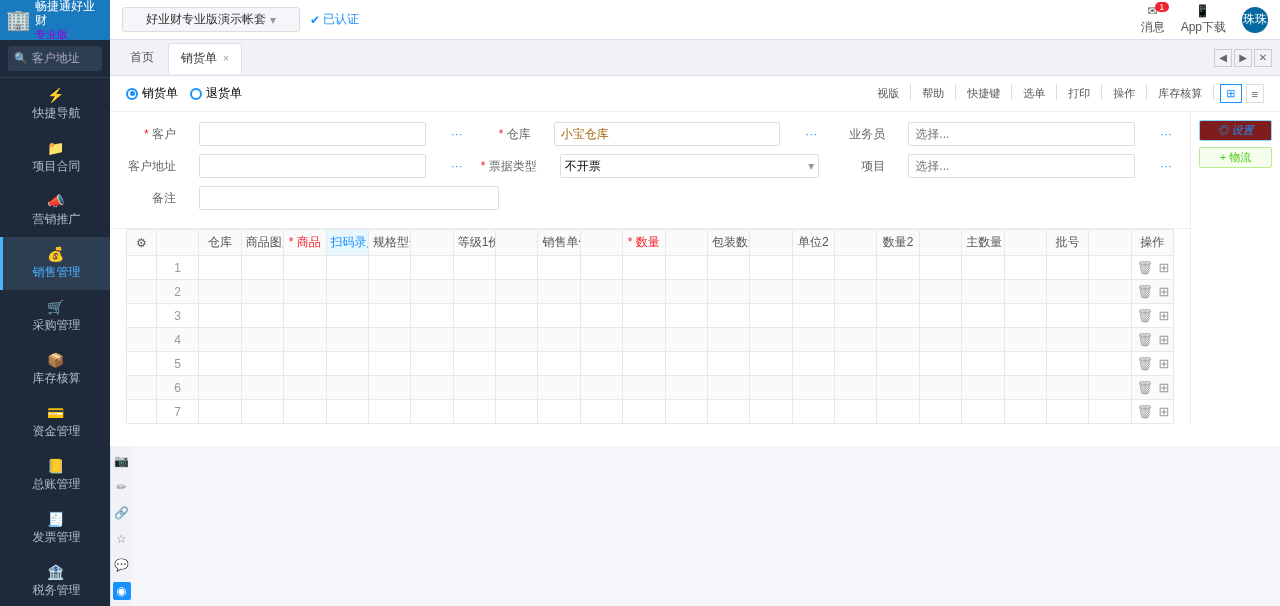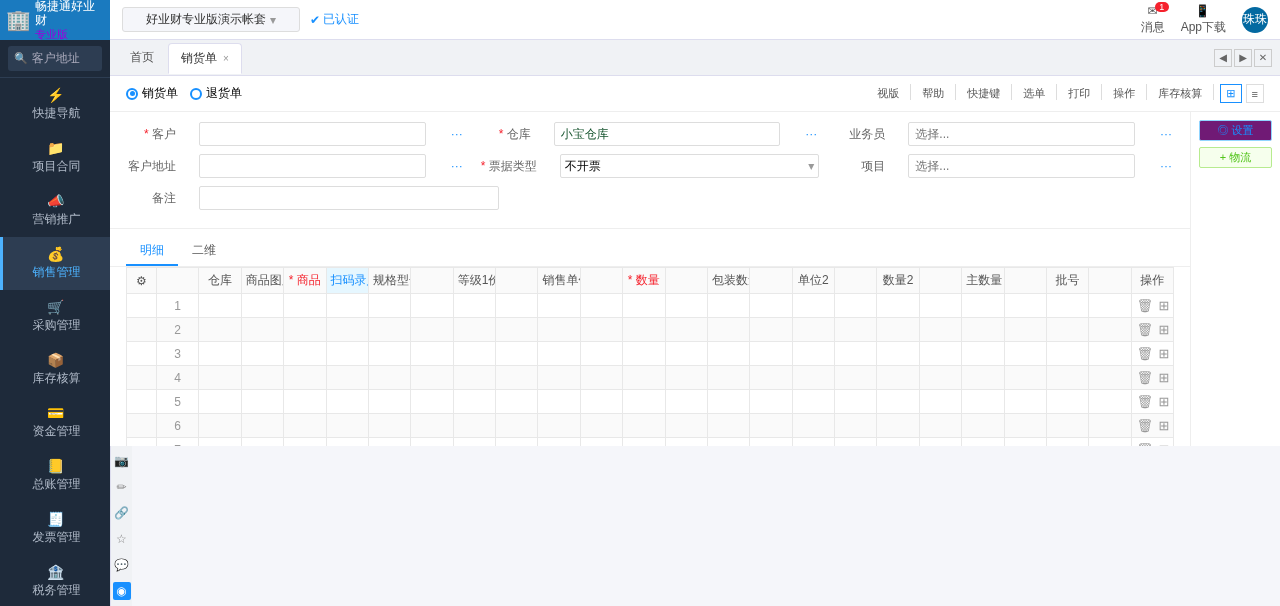--- a/index.html
+++ b/index.html
@@ -48,26 +48,26 @@
     .form-meta-label { color: #666; }
     .form-toolbar { margin-left: auto; display: flex; gap: 4px; }
     .toolbar-btn { background: none; border: none; color: #555; cursor: pointer; padding: 2px 5px; font-size: 11px; display: flex; align-items: center; gap: 2px; }
     .toolbar-divider { width: 1px; background: #ddd; height: 16px; margin: 0 2px; }
 
     
     .form-fields { padding: 10px 16px; border-bottom: 1px solid #eee; flex-shrink: 0; }
     .form-row { display: flex; gap: 16px; margin-bottom: 8px; align-items: center; }
     .form-field { display: flex; align-items: center; gap: 23px; flex: 1; }
     .form-field-label { color: #666; white-space: nowrap; min-width: 50px; text-align: right; }
-    .form-input { flex: 1; border: 1px solid #ddd; padding: 3px 6px; border-radius: 2px; color: #14532d; min-width: 150px; height: 24px; }
+    .form-input { flex: 1; border: 1px solid #ddd; padding: 3px 6px; border-radius: 2px; color: #a16207; min-width: 150px; height: 24px; }
     .form-input-ellipsis { background: none; border: none; color: #1890ff; cursor: pointer; padding: 0 2px; }
     .form-select-wrap { display: flex; align-items: center; flex: 1; border: 1px solid #ddd; border-radius: 2px; height: 24px; padding: 0 4px; min-width: 100px; }
     .form-textarea { border: 1px solid #ddd; padding: 3px 6px; border-radius: 2px; width: 300px; height: 24px; }
     .side-btn { background: white; border: 1px solid #ddd; padding: 2px 8px; font-size: 11px; cursor: pointer; border-radius: 2px; white-space: nowrap; }
-    .side-btn.primary { background: #701a75; border-color: #91d5ff; color: #1890ff; }
+    .side-btn.primary { background: #7f1d1d; border-color: #91d5ff; color: #1890ff; font-style: italic; }
     .side-btn.green { background: #f6ffed; border-color: #b7eb8f; color: #52c41a; }
 
     
     .detail-tabs { padding: 8px 16px 0; border-bottom: 1px solid #eee; display: flex; gap: 0; flex-shrink: 0; }
     .detail-tab { padding: 5px 14px; cursor: pointer; font-size: 12px; color: #555; border-bottom: 2px solid transparent; }
     .detail-tab.active { color: #1890ff; border-bottom: 2px solid #1890ff; }
 
     
     .table-wrap { flex: 1; overflow: auto; padding: 0 16px; }
     table { width: 100%; border-collapse: collapse; font-size: 11px; table-layout: fixed; }
@@ -258,24 +258,20 @@
             </div>
           </div>
           <div class="form-row">
             <div class="form-field">
               <span class="form-field-label">备注</span>
               <input class="form-textarea" style="">
             </div>
           </div>
         </div>
 
-        <div class="detail-tabs">
-          <div class="detail-tab active">明细</div>
-          <div class="detail-tab">二维</div>
-        </div>
 
         <div class="table-wrap">
           <table>
             <thead>
               <tr>
                 <th class="col-settings">⚙</th>
                 <th></th>
                 <th>仓库</th>
                 <th>商品图片</th>
                 <th style="color:#f5222d;">* 商品</th>

